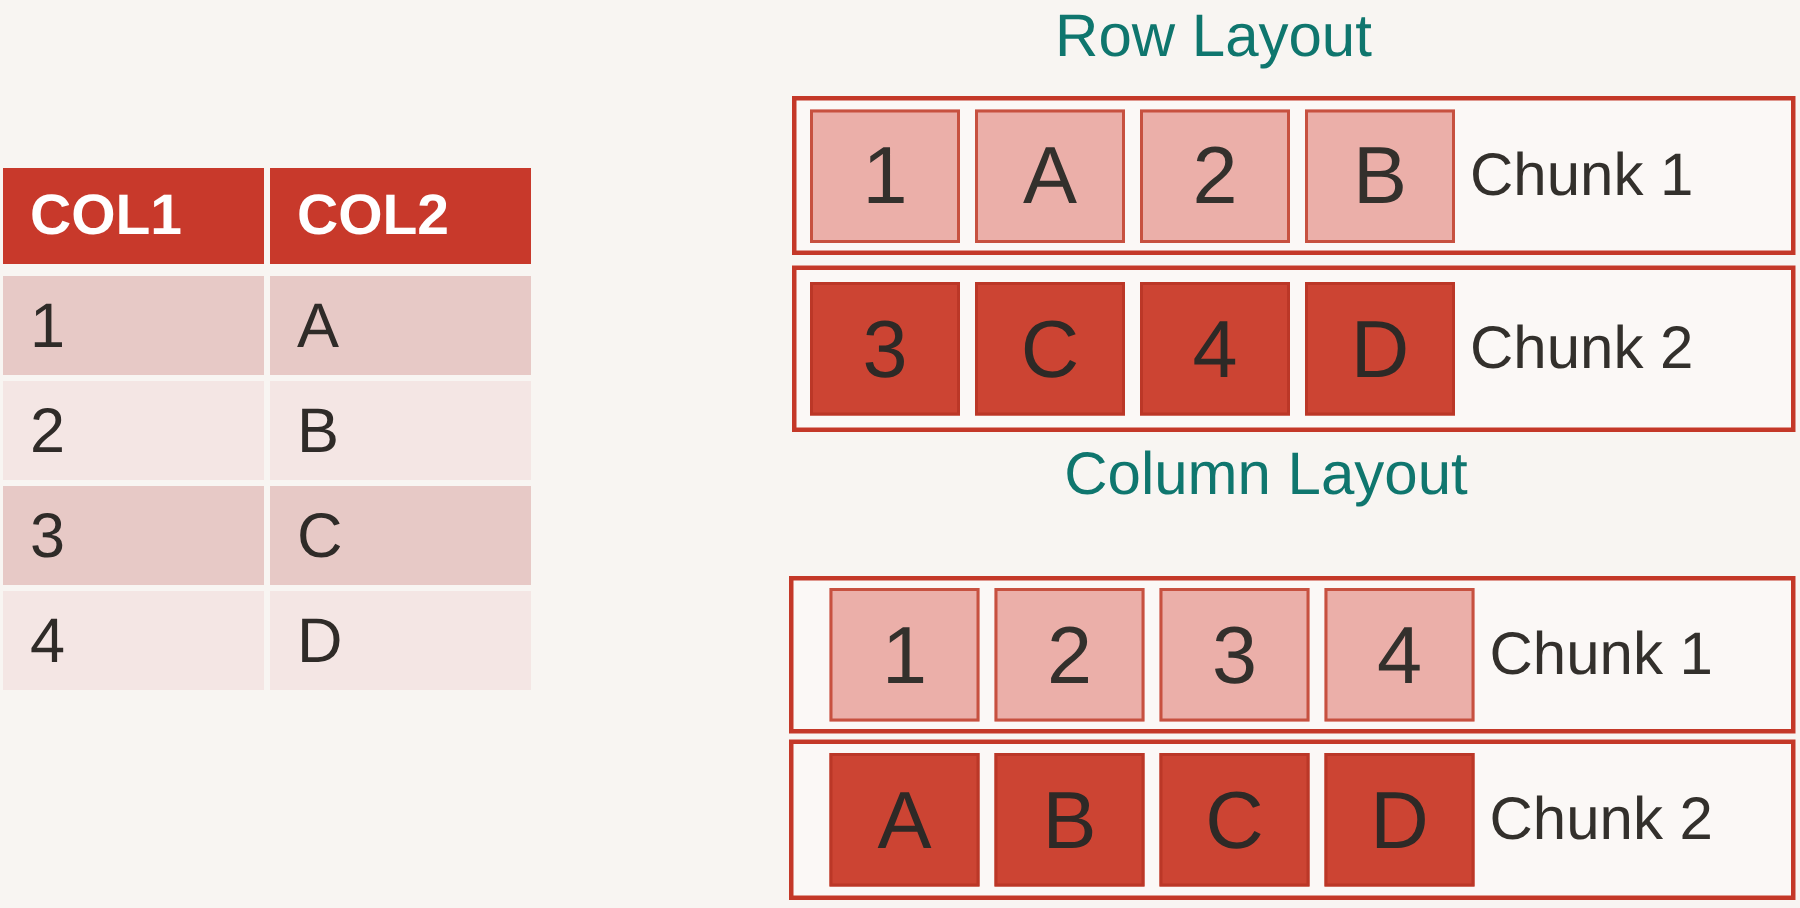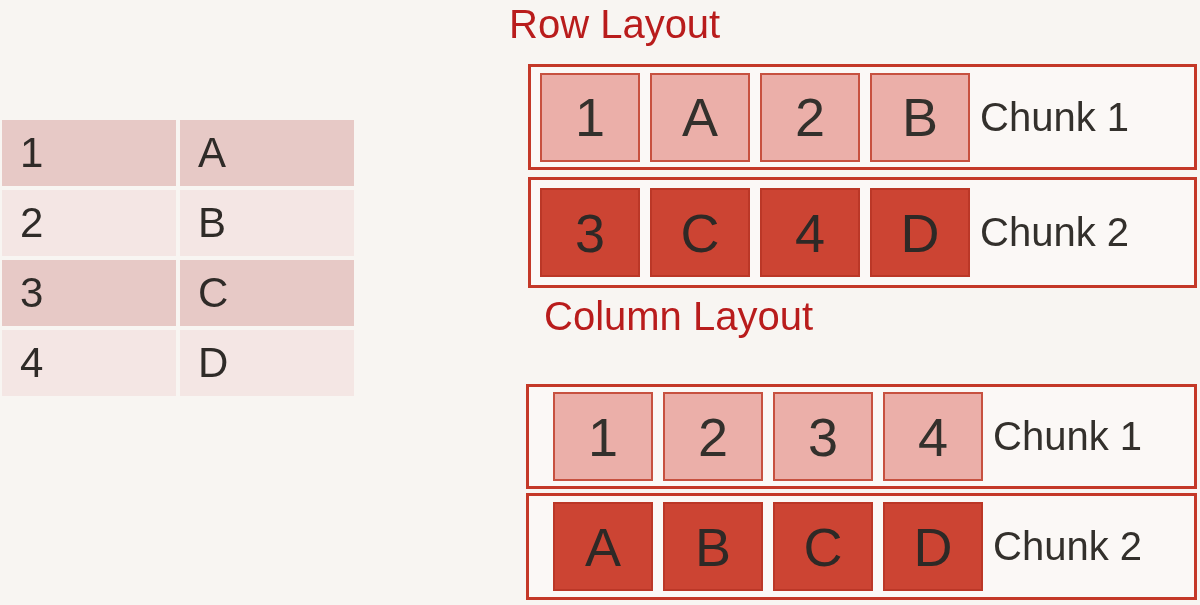--- a/index.html
+++ b/index.html
@@ -54,23 +54,23 @@
     padding-left: 18px;
     box-sizing: border-box;
   }
   .t-row.shade-dark .t-cell  { background: #E7C9C6; }
   .t-row.shade-light .t-cell { background: #F4E6E4; }
 
   
   .dg-title {
     position: absolute;
     width: 600px;
-    text-align: left;
+    text-align: center;
     font-size: 40px;
-    color: #b91c1c;
+    color: #0f766e;
     white-space: nowrap;
   }
   .title-row    { left: 509px; top: 2px; }
   .title-column { left: 544px; top: 294px; }
 
   
   .chunk {
     position: absolute;
     border: 3px solid #C43828;
     background: #FBF8F6;
@@ -111,20 +111,24 @@
     text-align: left;
     font-size: 40px;
     color: #33302C;
     white-space: nowrap;
   }
 </style>
 </head>
 <body>
 
 <div class="src-table">
+  <div class="t-head">
+    <div class="t-hcell">COL1</div>
+    <div class="t-hcell">COL2</div>
+  </div>
   <div class="t-row first shade-dark">
     <div class="t-cell">1</div>
     <div class="t-cell">A</div>
   </div>
   <div class="t-row shade-light">
     <div class="t-cell">2</div>
     <div class="t-cell">B</div>
   </div>
   <div class="t-row shade-dark">
     <div class="t-cell">3</div>

